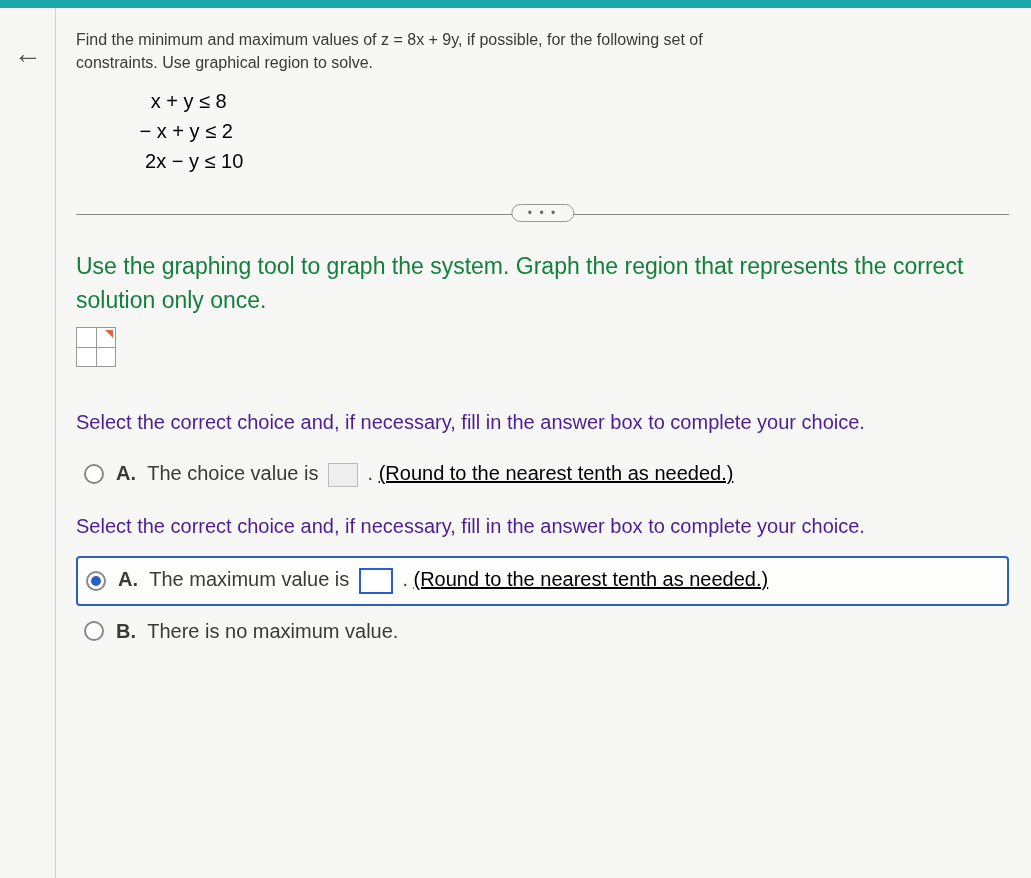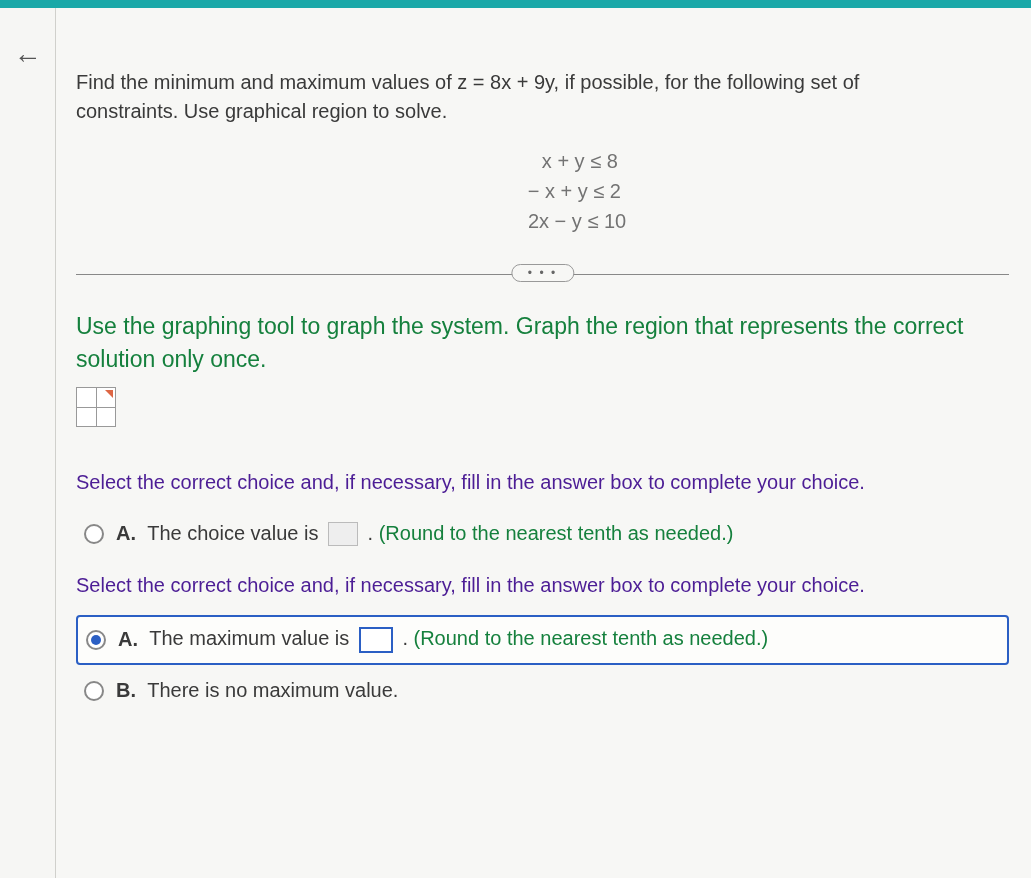--- a/index.html
+++ b/index.html
@@ -33,33 +33,31 @@
     cursor: pointer;
     user-select: none;
   }
   .content {
     flex: 1;
     padding: 20px 22px 20px 20px;
     background: #f7f7f5;
     position: relative;
   }
   .question-text {
-    font-size: 20px;
+    font-size: 16px;
     color: #3a3a3a;
     line-height: 1.45;
-    margin-top: 40px;
   }
   .constraints {
     font-family: Arial, sans-serif;
     font-size: 20px;
-    color: #737373;
-    margin: 20px 0 10px 58px;
+    color: #000000;
+    margin: 12px 0 10px 58px;
     line-height: 1.5;
     white-space: pre;
-    text-align: center;
   }
   .divider-row {
     position: relative;
     margin: 28px 0 26px 0;
     height: 20px;
   }
   .divider-line {
     border: none;
     border-top: 1px solid #888;
     position: absolute;
@@ -150,21 +148,21 @@
     border: 2px solid #2b5fc4;
     background: #fff;
     vertical-align: middle;
     margin: 0 4px;
   }
   .answer-box.gray {
     border: 1px solid #bbb;
     background: #eee;
     width: 30px; height: 24px;
   }
-  .hint { color: #15803d; }
+  .hint { color: #000000; text-decoration: underline; }
 </style>
 </head>
 <body>
 
 <div class="topbar"></div>
 <div class="page">
   <div class="back-col">
     <div class="back-arrow">←</div>
   </div>
   <div class="content">

